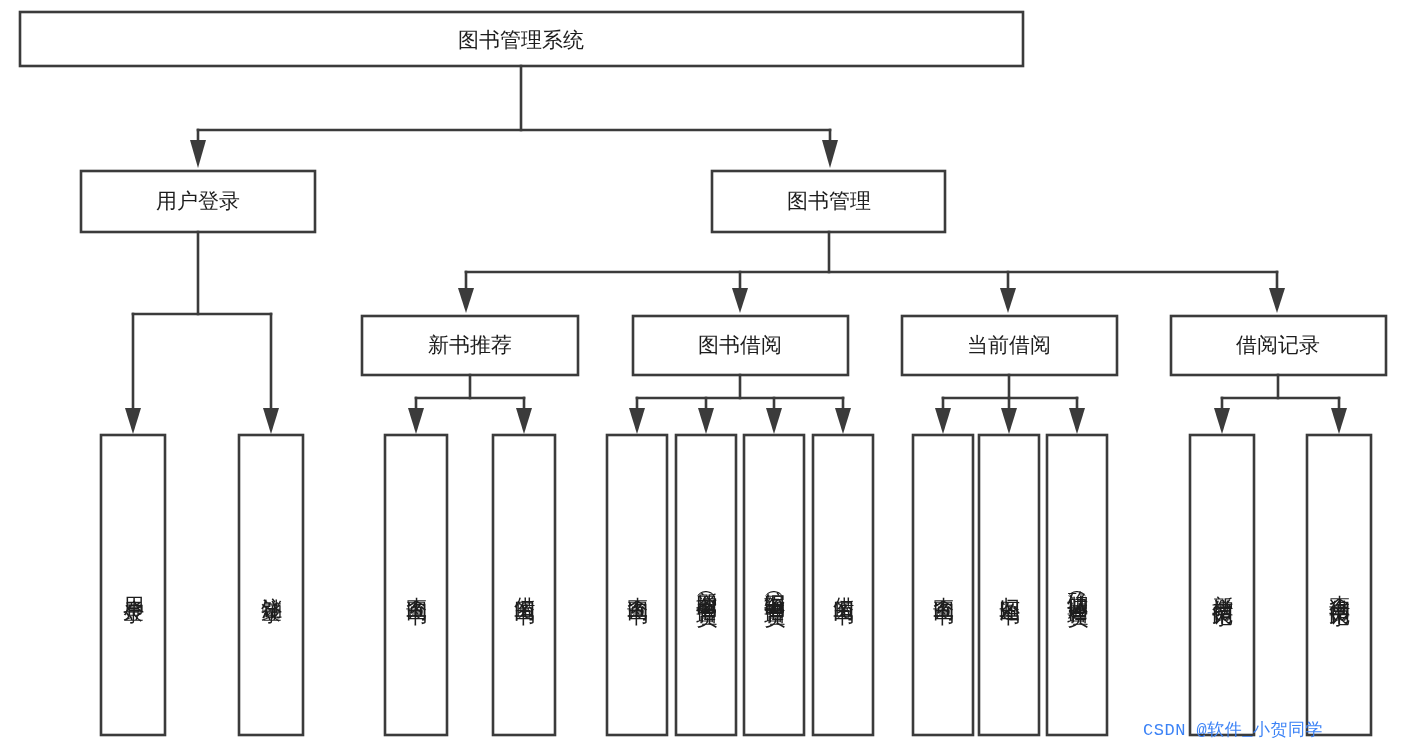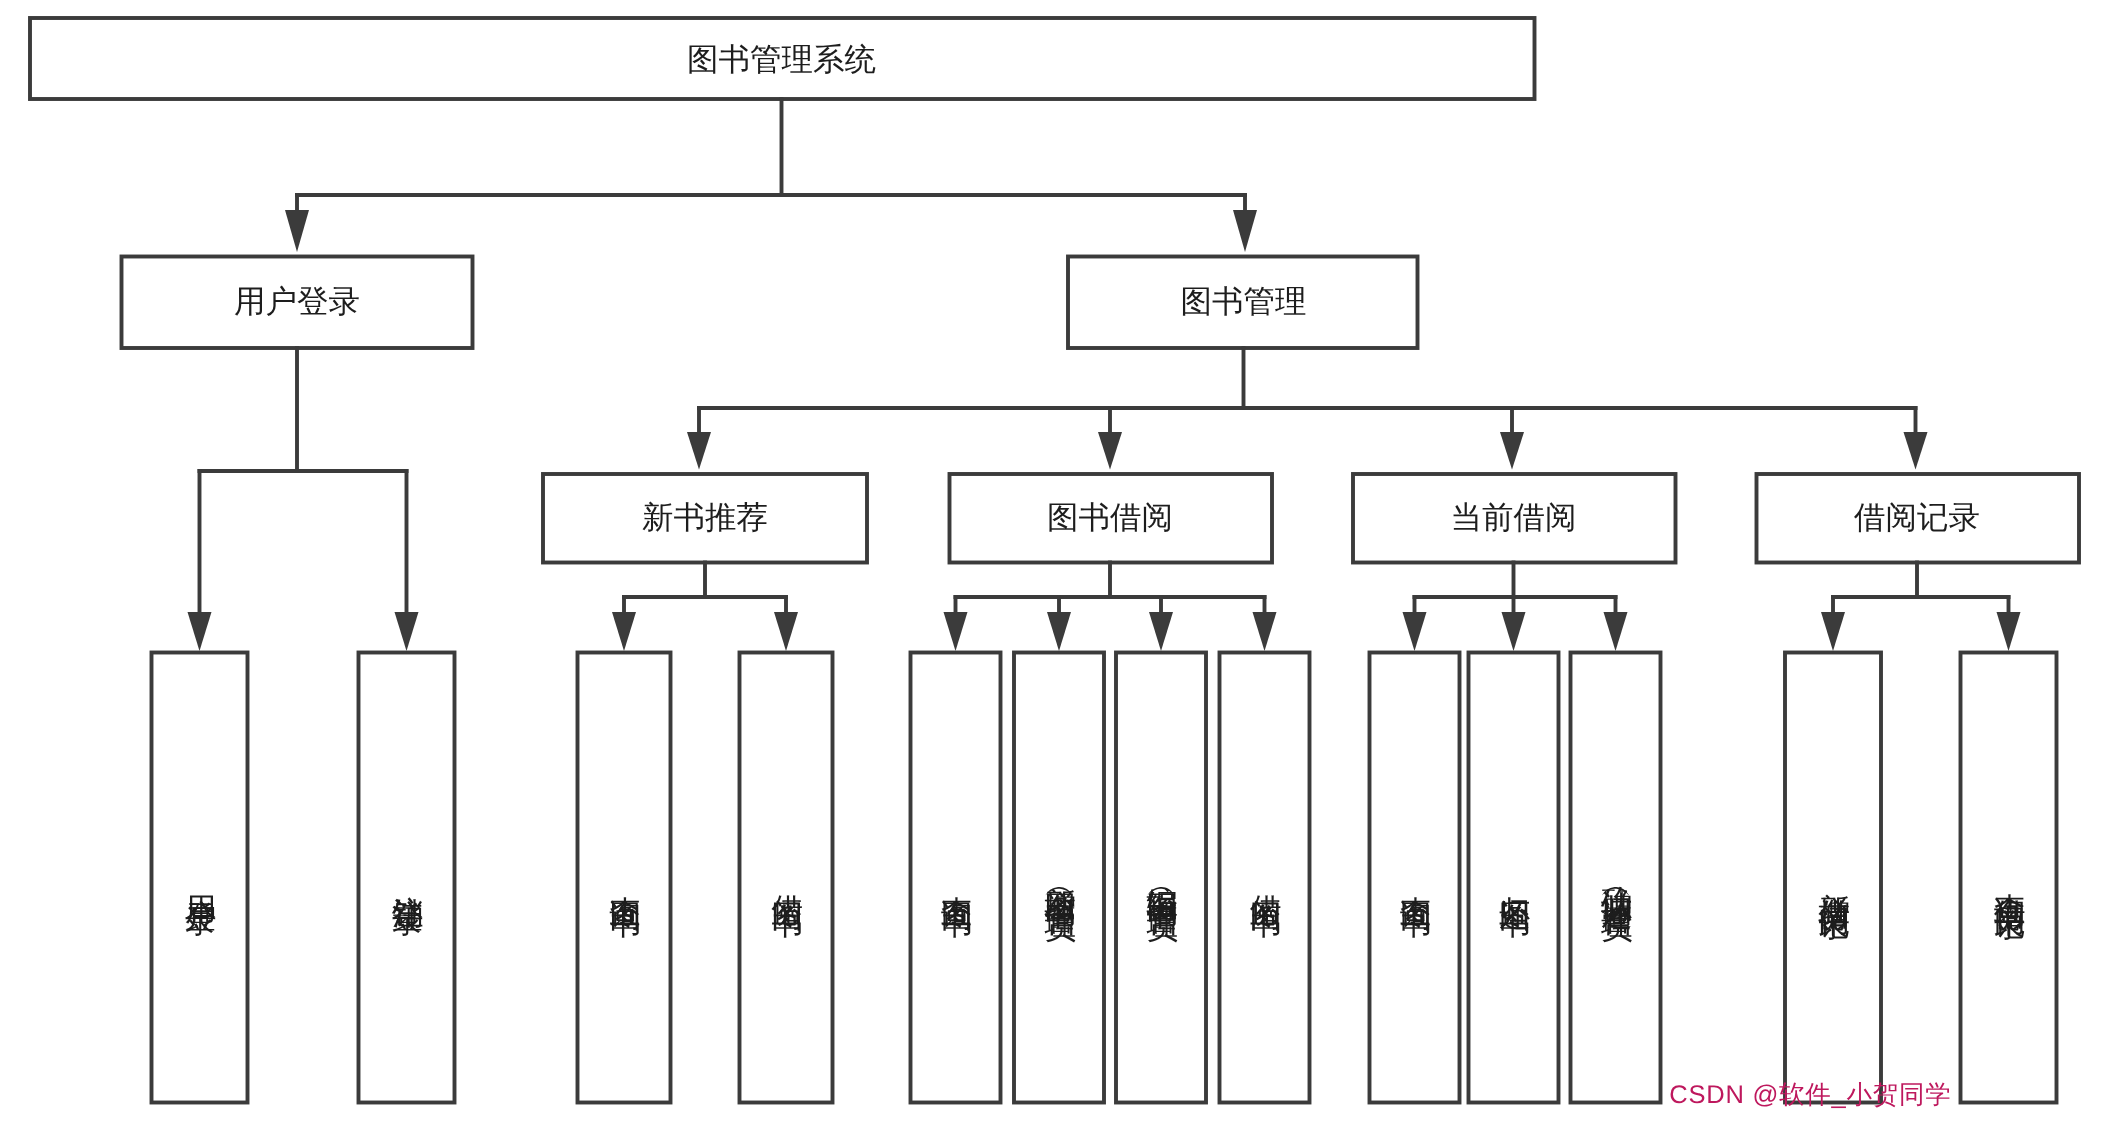--- a/index.html
+++ b/index.html
@@ -60,25 +60,25 @@
     letter-spacing: 2.5px;
     display: flex;
     align-items: center;
     justify-content: center;
     text-align: center;
     white-space: nowrap;
     pointer-events: none;
   }
   .watermark {
     position: absolute;
-    right: 28px;
+    right: 6px;
     bottom: 6px;
-    font-family: Liberation Sans, sans-serif;
+    font-family: Liberation Mono, monospace;
     font-size: 17px;
-    color: #be185d;
+    color: #3b82f6;
     white-space: nowrap;
     letter-spacing: 0.5px;
   }
 </style>
 </head>
 <body>
 
 <div id="diagram-root">
 
   <svg class="flow" viewBox="0 0 1405 747">

